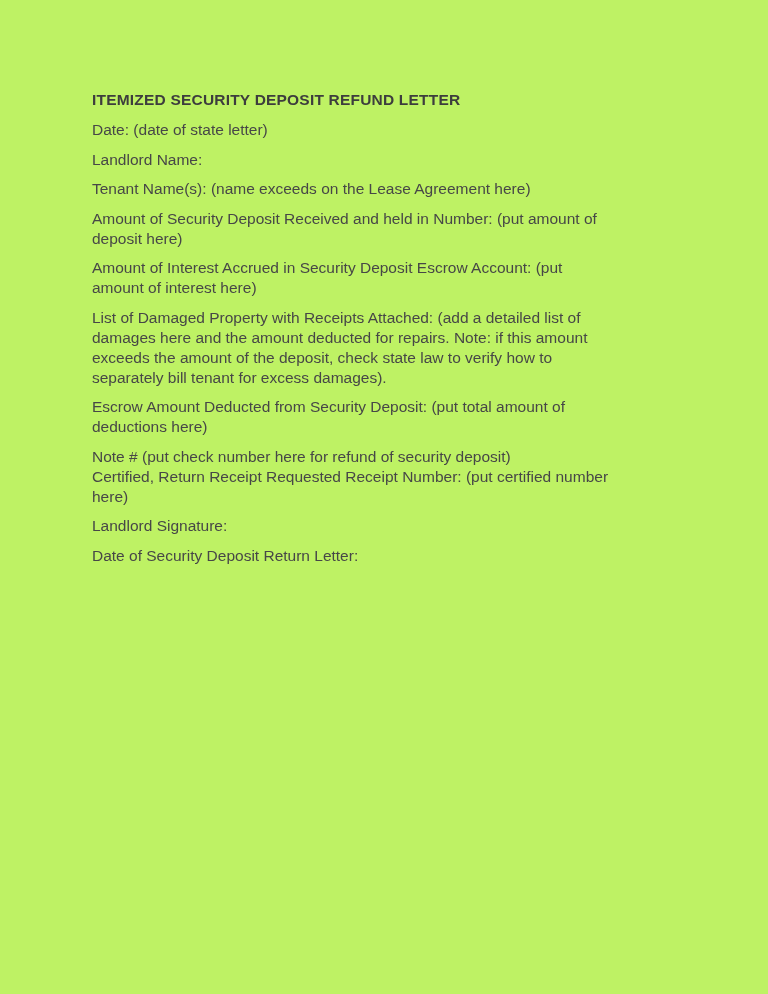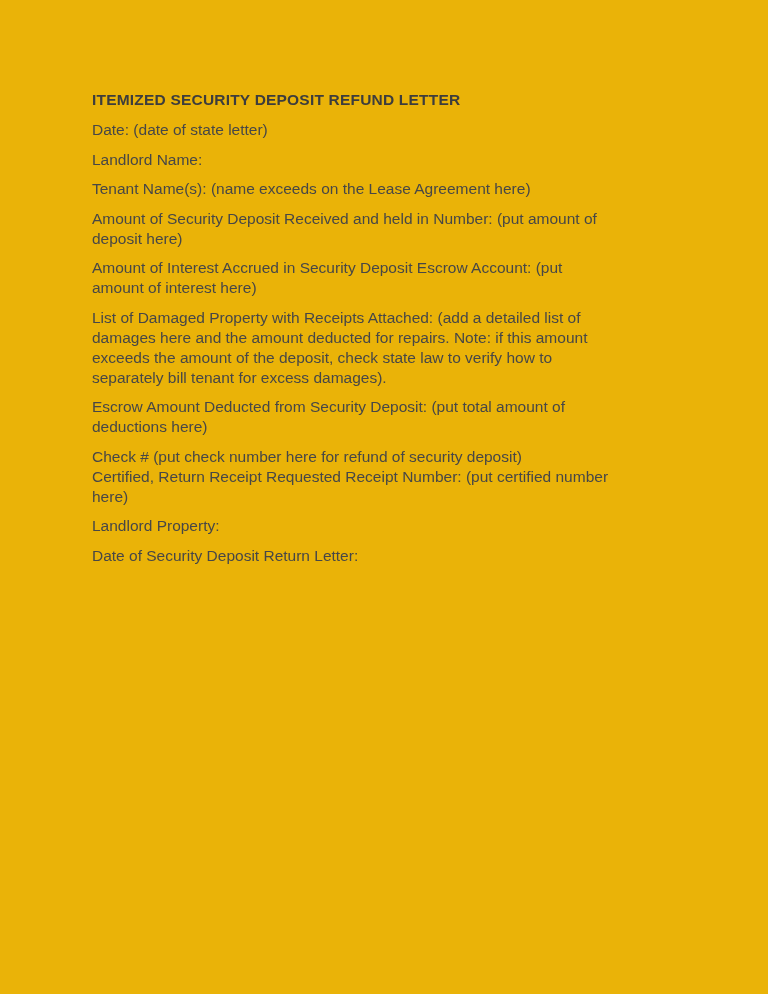--- a/index.html
+++ b/index.html
@@ -7,21 +7,21 @@
     padding: 0;
     background: #ffffff;
     width: 768px;
     height: 994px;
     overflow: hidden;
   }
   .page {
     position: relative;
     width: 768px;
     height: 994px;
-    background: #eab308;
+    background: #bef264;
     font-family: "Liberation Sans", sans-serif;
     color: #454545;
   }
   .doc-body {
     position: absolute;
     top: 90px;
     left: 92px;
     width: 600px;
   }
   .doc-title {
@@ -65,22 +65,22 @@
 
     <p class="doc-par">List of Damaged Property with Receipts Attached: (add a detailed list of
 damages here and the amount deducted for repairs. Note: if this amount
 exceeds the amount of the deposit, check state law to verify how to
 separately bill tenant for excess damages).</p>
 
     <p class="doc-par">Escrow Amount Deducted from Security Deposit: (put total amount of
 deductions here)</p>
 
 
-    <p class="doc-par">Check # (put check number here for refund of security deposit)
+    <p class="doc-par">Note # (put check number here for refund of security deposit)
 Certified, Return Receipt Requested Receipt Number: (put certified number
 here)</p>
 
-    <p class="doc-par">Landlord Property:</p>
+    <p class="doc-par">Landlord Signature:</p>
 
     <p class="doc-par">Date of Security Deposit Return Letter:</p>
 
   </section>
 </main>
 
 </body></html>

